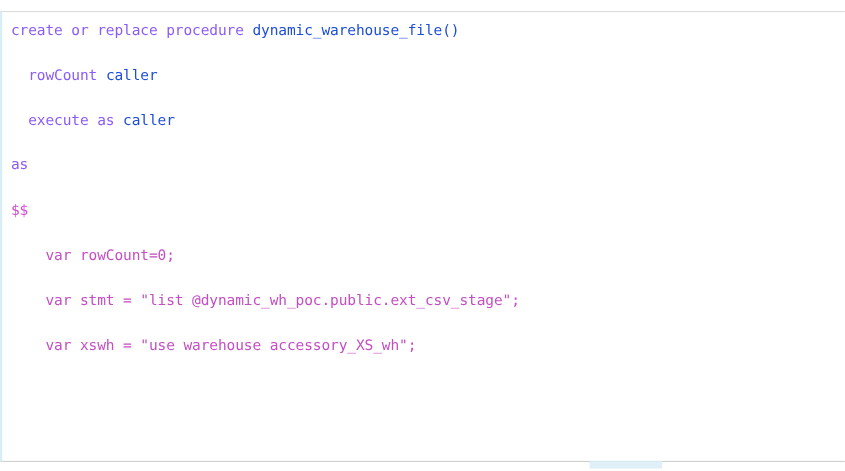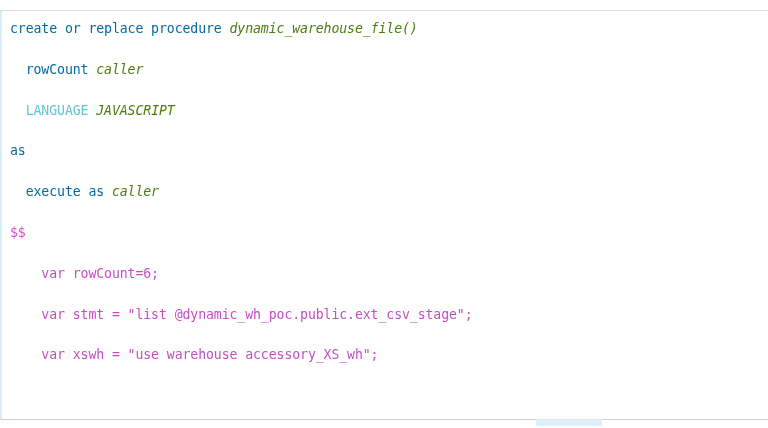--- a/index.html
+++ b/index.html
@@ -29,46 +29,45 @@
   pre.code {
     margin: 0;
     padding: 8px 0 0 8px;
     font-family: "DejaVu Sans Mono", monospace;
     font-size: 13.2px;
     line-height: 20.4px;
     white-space: pre;
     letter-spacing: -0.1px;
   }
   .ln { display: block; height: 20.4px; }
-  .kw   { color: #0369a1; }
+  .kw   { color: #8b5cf6; }
   .kw2  { color: #62c6d8; }
-  .id   { color: #4d7c0f; font-style: italic; }
+  .id   { color: #1d4ed8; }
   .dollar { color: #d44fd4; }
   .js   { color: #c44ec4; }
   .sel-hint {
     position: absolute;
     left: 536px;
     top: 419px;
     width: 66px;
     height: 7px;
     background: #d9edf7;
     opacity: 0.85;
   }
 </style>
 </head>
 <body>
 
 <div id="code-block">
   <pre class="code" id="code-pre"><span class="ln"><span class="kw">create or replace procedure </span><span class="id">dynamic_warehouse_file()</span></span>
 <span class="ln"><span class="kw">  rowCount </span><span class="id">caller</span></span>
-<span class="ln"><span class="kw2">  LANGUAGE </span><span class="id">JAVASCRIPT</span></span>
+<span class="ln"><span class="kw">  execute as </span><span class="id">caller</span></span>
 <span class="ln"><span class="kw">as</span></span>
-<span class="ln"><span class="kw">  execute as </span><span class="id">caller</span></span>
 <span class="ln"><span class="dollar">$$</span></span>
-<span class="ln"><span class="js">    var rowCount=6;</span></span>
+<span class="ln"><span class="js">    var rowCount=0;</span></span>
 <span class="ln"><span class="js">    var stmt = "list @dynamic_wh_poc.public.ext_csv_stage";</span></span>
 <span class="ln"><span class="js">    var xswh = "use warehouse accessory_XS_wh";</span></span>
 
 
 
 
 
 
 
 

